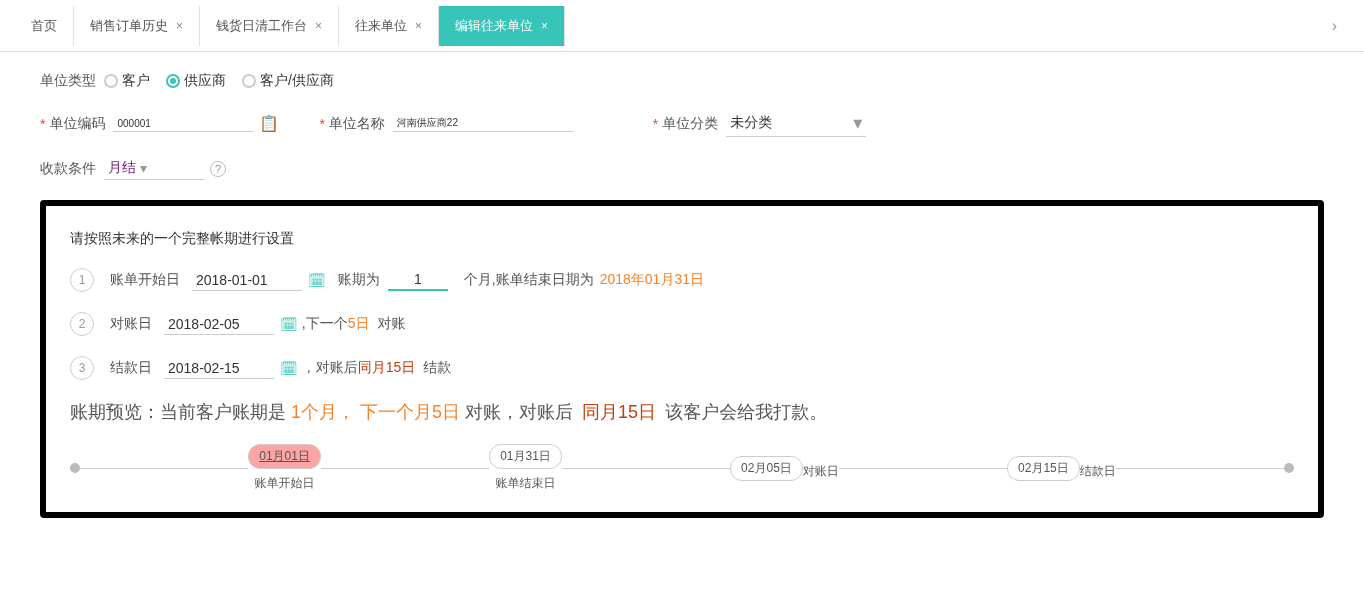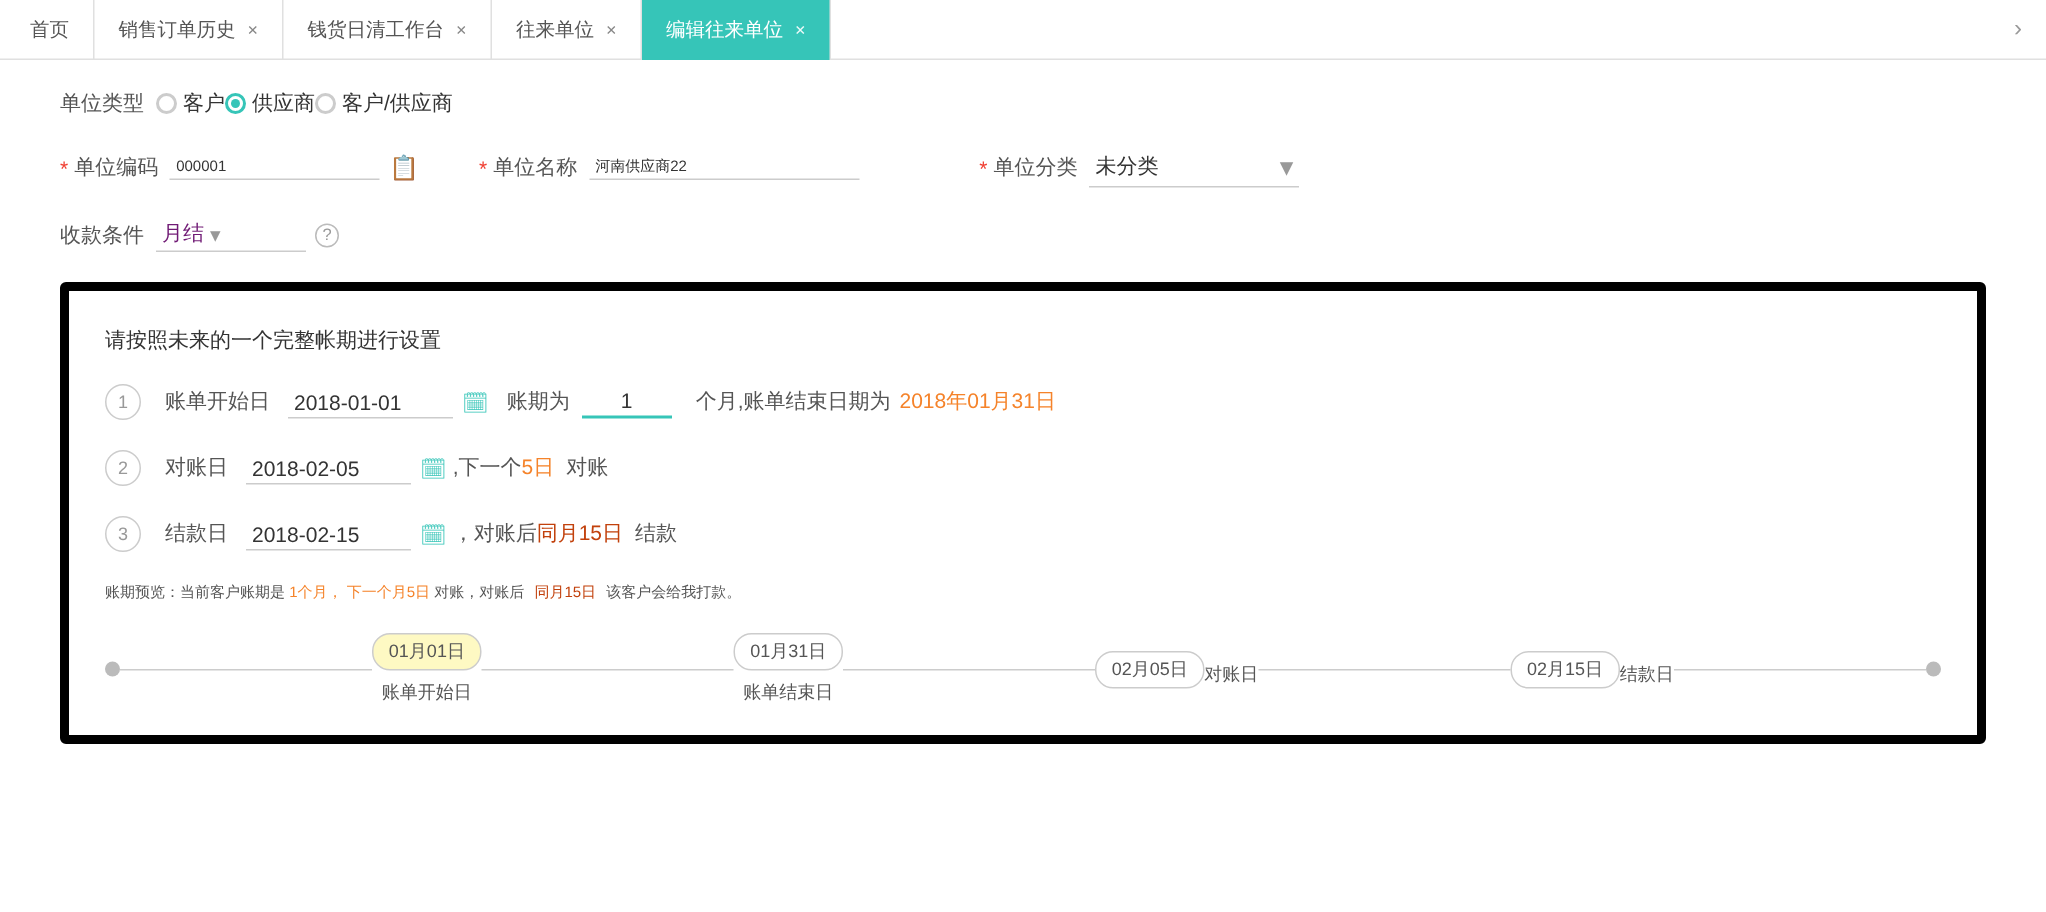--- a/index.html
+++ b/index.html
@@ -1,21 +1,21 @@
 <!DOCTYPE html>
 <html><head>
   <meta charset="utf-8">
   <style>
     * { box-sizing: border-box; margin: 0; padding: 0; }
     body { font-family: 'PingFang SC', 'Microsoft YaHei', sans-serif; font-size: 14px; color: #333; background: #f5f5f5; }
 
     
     .tabs-bar {
       display: flex; align-items: center; background: #fff;
-      border-bottom: 1px solid #e0e0e0; height: 40px; padding: 0 4px;
+      border-bottom: 1px solid #e0e0e0; height: 52px; padding: 0 15px;
     }
     .tab {
       display: flex; align-items: center; padding: 0 16px; height: 40px;
       cursor: pointer; color: #555; font-size: 13px; border-right: 1px solid #e0e0e0;
       white-space: nowrap; position: relative;
     }
     .tab.active {
       background: #36c5b8; color: #fff;
     }
     .tab .close-btn {
@@ -37,21 +37,21 @@
     }
     .form-item {
       display: flex; align-items: center; margin-right: 40px;
     }
     .form-label {
       color: #555; white-space: nowrap; margin-right: 8px;
     }
     .required-star { color: #f04134; margin-right: 4px; }
 
     
-    .radio-group { display: flex; align-items: flex-end; }
+    .radio-group { display: flex; align-items: flex-end; gap: 16px; }
     .radio-item { display: flex; align-items: center; gap: 4px; cursor: pointer; }
     .radio-circle {
       width: 14px; height: 14px; border-radius: 50%; border: 2px solid #ccc;
       display: flex; align-items: center; justify-content: center;
     }
     .radio-circle.selected { border-color: #36c5b8; }
     .radio-circle.selected::after {
       content: ''; width: 6px; height: 6px; border-radius: 50%; background: #36c5b8;
     }
 
@@ -106,21 +106,21 @@
     .highlight-teal { color: #c2410c; }
 
     
     .period-input {
       border: none; border-bottom: 2px solid #36c5b8; outline: none;
       padding: 2px 4px; font-size: 14px; color: #333; width: 60px; text-align: center;
     }
 
     
     .preview-text {
-      font-size: 10px; color: #555; margin-top: 10px; margin-bottom: 20px;
+      font-size: 18px; color: #555; margin-top: 10px; margin-bottom: 20px;
     }
   </style>
 </head>
 <body>
 
 <div class="tabs-bar">
   <div class="tab">
     <span>首页</span>
   </div>
   <div class="tab">
@@ -239,21 +239,21 @@
       <span class="highlight-teal" style="margin-left:4px;">同月15日</span>
       <span style="margin-left:4px;">该客户会给我打款。</span>
     </div>
 
     <div style="display:flex;align-items:center;width:100%;position:relative;margin-top:8px;">
 
       <div style="width:10px;height:10px;border-radius:50%;background:#bbb;flex-shrink:0;"></div>
       <div style="flex:1;height:1px;background:#ccc;"></div>
 
       <div style="display:flex;flex-direction:column;align-items:center;">
-        <div style="border:1px solid #ccc;border-radius:12px;padding:3px 10px;font-size:12px;color:#555;background:#fef9c3;white-space:nowrap;">01月01日</div>
+        <div style="border:1px solid #ccc;border-radius:12px;padding:3px 10px;font-size:12px;color:#555;background:#fca5a5;white-space:nowrap;text-decoration:underline;">01月01日</div>
         <div style="font-size:12px;color:#555;margin-top:6px;white-space:nowrap;">账单开始日</div>
       </div>
 
       <div style="flex:1;height:1px;background:#ccc;"></div>
 
       <div style="display:flex;flex-direction:column;align-items:center;">
         <div style="border:1px solid #ccc;border-radius:12px;padding:3px 10px;font-size:12px;color:#555;background:#fff;white-space:nowrap;">01月31日</div>
         <div style="font-size:12px;color:#555;margin-top:6px;white-space:nowrap;">账单结束日</div>
       </div>
 

